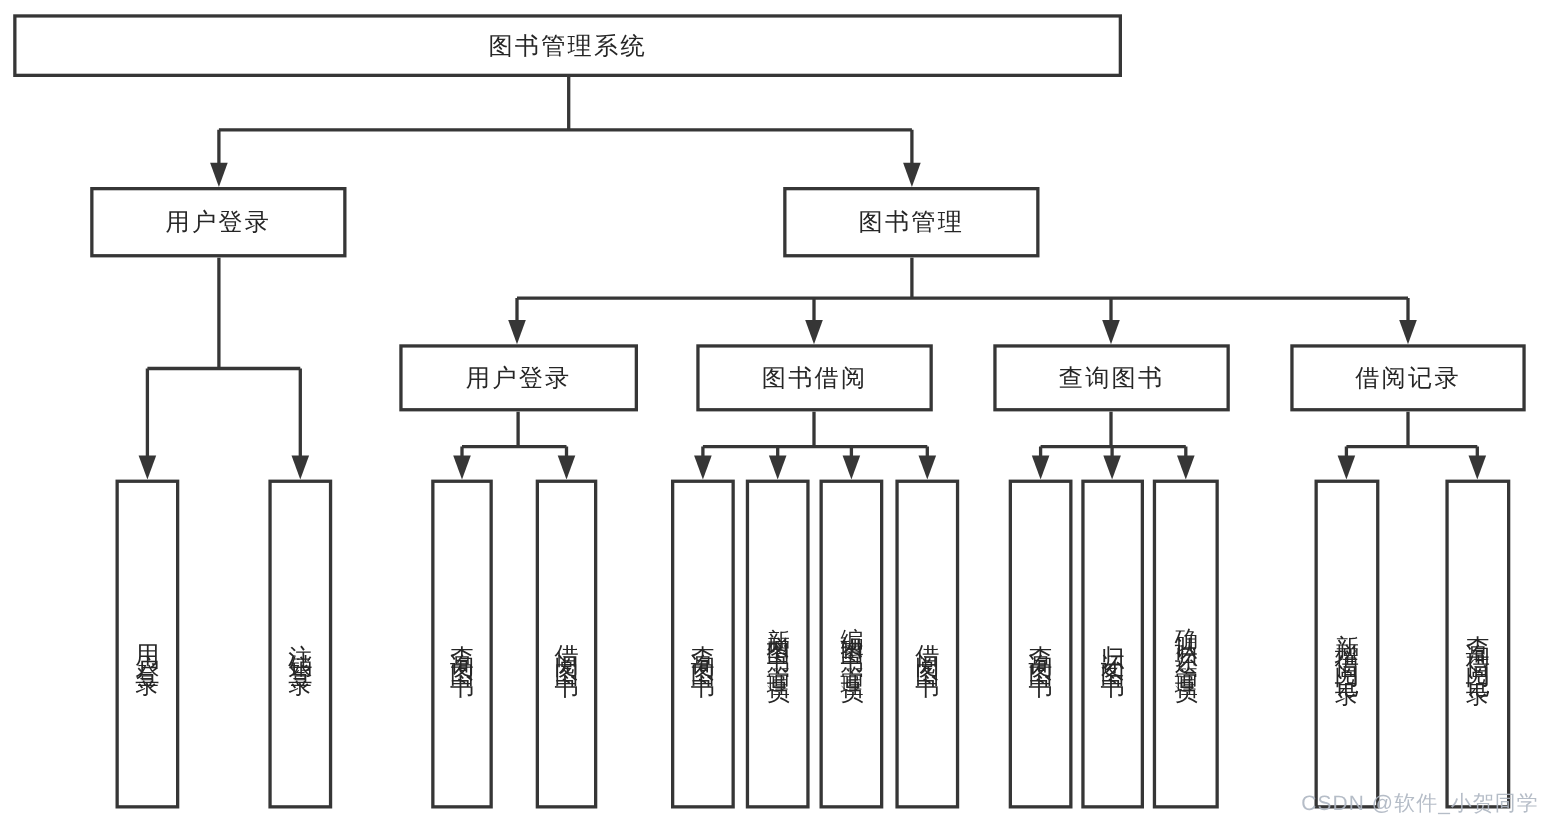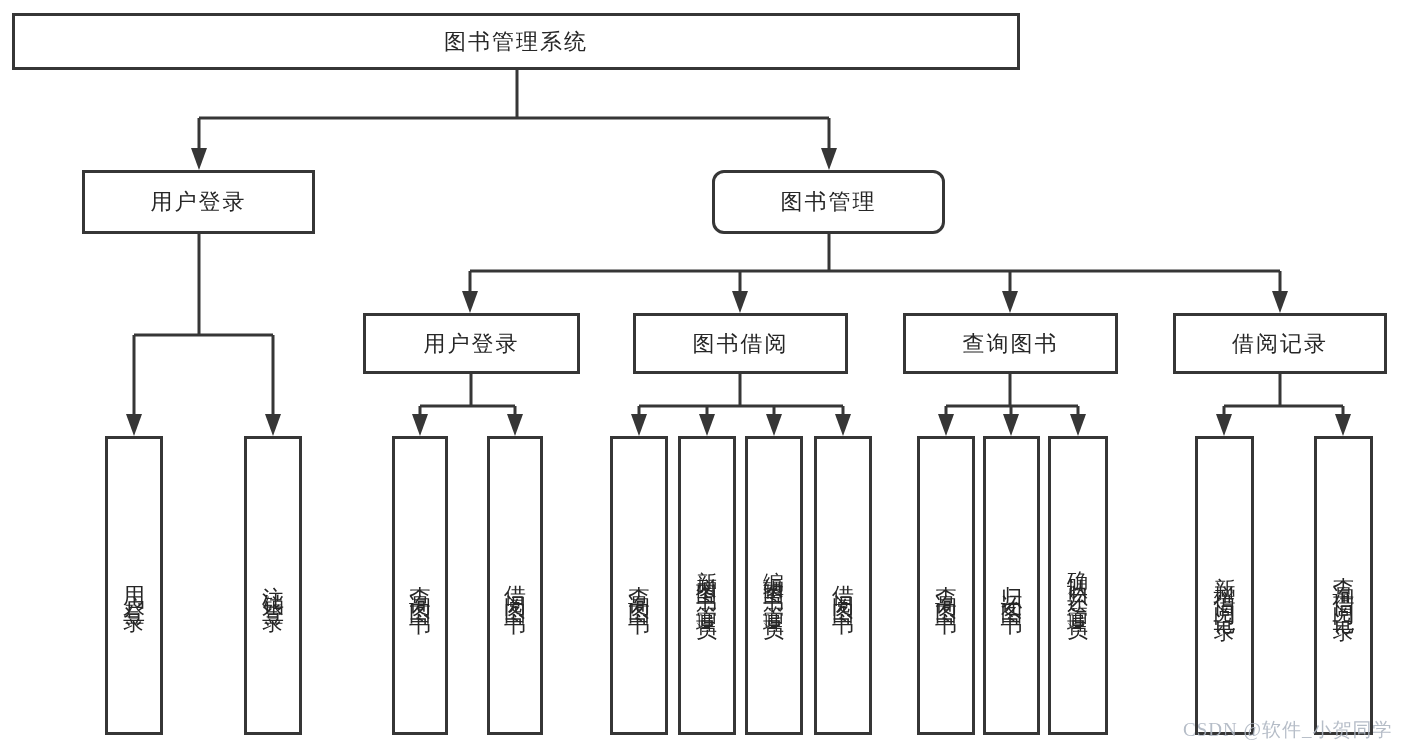--- a/index.html
+++ b/index.html
@@ -32,21 +32,21 @@
   }
   .node span {
     font-size: 22px;
     letter-spacing: 2px;
     white-space: nowrap;
   }
   
   .n-root  { left: 12px;   top: 13px;  width: 1008px; height: 57px; }
   
   .n-l2a   { left: 82px;   top: 170px; width: 233px;  height: 64px; }
-  .n-l2b   { left: 712px;  top: 170px; width: 233px;  height: 64px; border-radius: 12px; }
+  .n-l2b   { left: 712px;  top: 170px; width: 233px;  height: 64px; }
   
   .n-l3a   { left: 363px;  top: 313px; width: 217px;  height: 61px; }
   .n-l3b   { left: 633px;  top: 313px; width: 215px;  height: 61px; align-items: center; }
   .n-l3c   { left: 903px;  top: 313px; width: 215px;  height: 61px; }
   .n-l3d   { left: 1173px; top: 313px; width: 214px;  height: 61px; }
   
   .leaf {
     position: absolute;
     top: 436px;
     height: 299px;
@@ -83,21 +83,20 @@
   .lf6 span, .lf7 span, .lf11 span { letter-spacing: 7px; font-size: 21px; }
   .watermark {
     position: absolute;
     left: 1183px;
     top: 717px;
     font-size: 19px;
     color: #aeb6c2;
     opacity: 0.9;
     letter-spacing: 1px;
     white-space: nowrap;
-    font-family: Liberation Serif, serif;
   }
 </style>
 </head>
 <body>
 
 <div id="canvas">
 
   <svg id="wires" viewBox="0 0 1405 747" xmlns="http://www.w3.org/2000/svg">
     <g stroke="#363636" stroke-width="3" fill="none">
 

